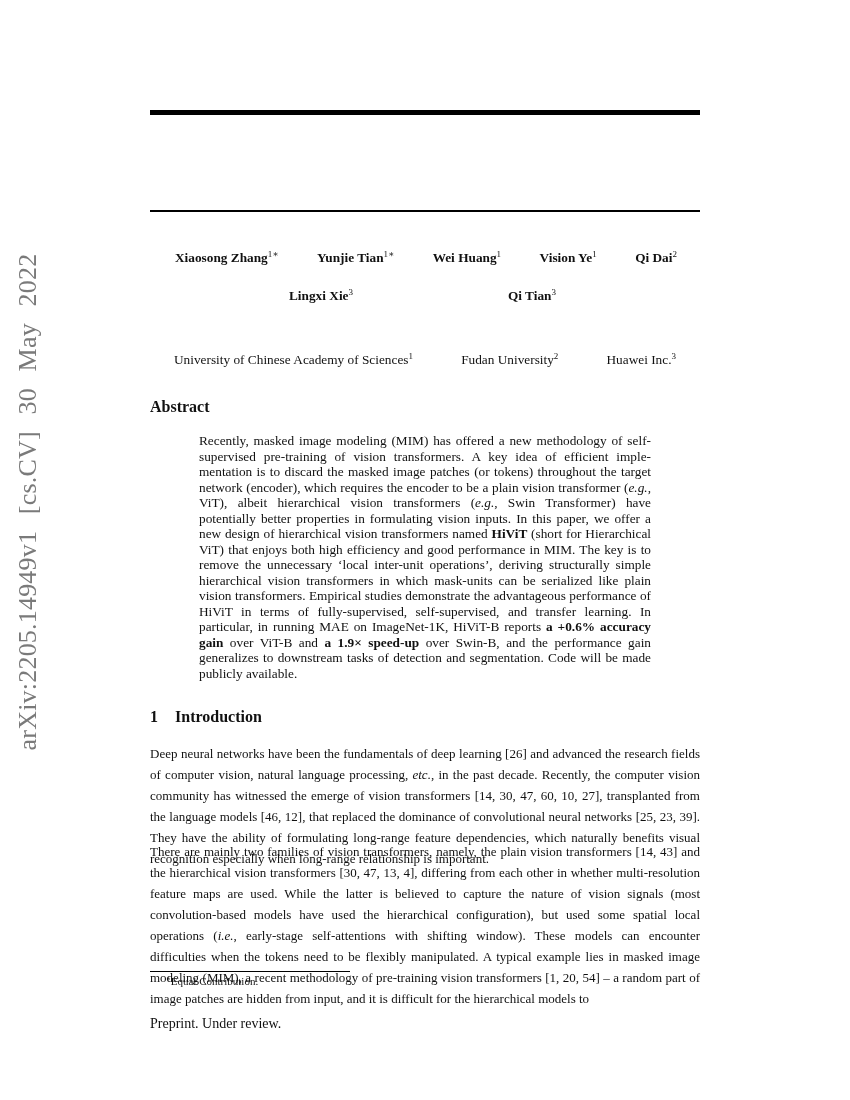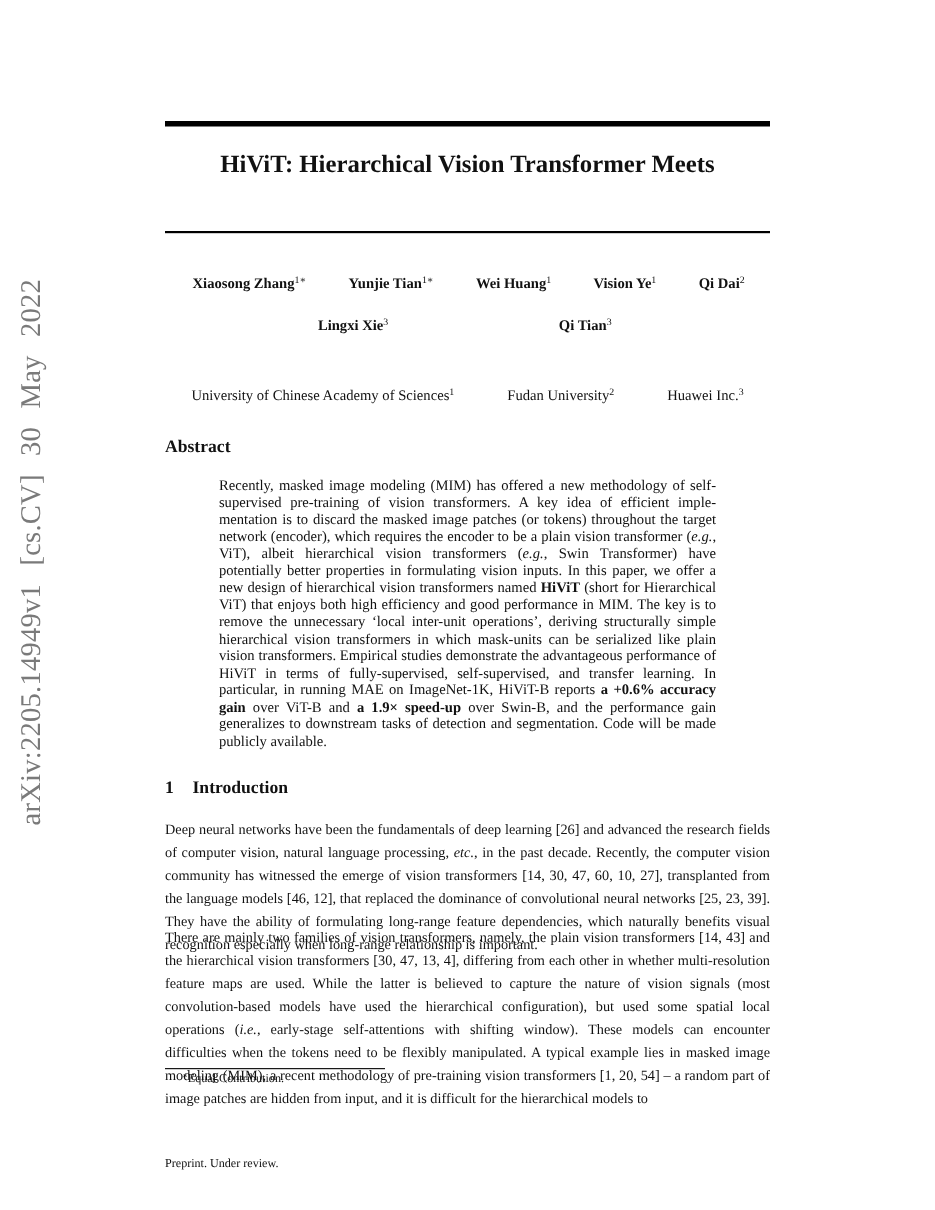--- a/index.html
+++ b/index.html
@@ -24,34 +24,33 @@
   .abstract-body { left: 199px; width: 452px; top: 433px; font-size: 13.3px; line-height: 15.5px; text-align: justify;
                    hyphens: manual; }
   .section-heading { left: 150px; top: 708px; font-weight: bold; font-size: 16px; }
   .section-heading .num { display: inline-block; width: 25px; }
   .para { left: 150px; width: 550px; font-size: 13px; line-height: 21px; text-align: justify; }
   .para1 { top: 743px; }
   .para2 { top: 841px; }
   .footnote-rule { left: 150px; top: 971px; width: 200px; height: 1px; background: #000; }
   .footnote { left: 166px; top: 975px; font-size: 11px; }
   .footnote sup { font-size: 7px; vertical-align: 4px; line-height: 0; }
-  .footer { left: 150px; top: 1016px; font-size: 11px; margin-top: 36px; }
+  .footer { left: 150px; top: 1016px; font-size: 14px; }
   b { font-weight: bold; }
   i { font-style: italic; }
 </style>
 </head>
 <body>
 
 <div class="abs sideline">
   <span>arXiv:2205.14949v1  [cs.CV]  30 May 2022</span>
 </div>
 
 <div class="abs rule-thick"></div>
 <div class="abs title">
-  <div>HiViT: Hierarchical Vision Transformer Meets</div>
 </div>
 <div class="abs rule-thin"></div>
 
 <div class="abs authors-row authors-row1">
   <span class="author"><span>Xiaosong Zhang</span><sup>1∗</sup></span>
   <span class="author"><span>Yunjie Tian</span><sup>1∗</sup></span>
   <span class="author"><span>Wei Huang</span><sup>1</sup></span>
   <span class="author"><span>Vision Ye</span><sup>1</sup></span>
   <span class="author"><span>Qi Dai</span><sup>2</sup></span>
 </div>

